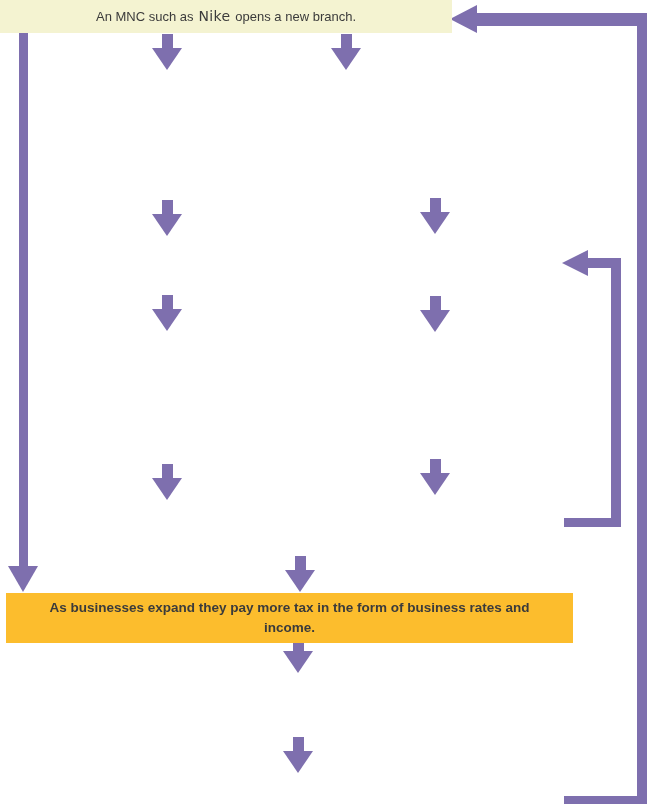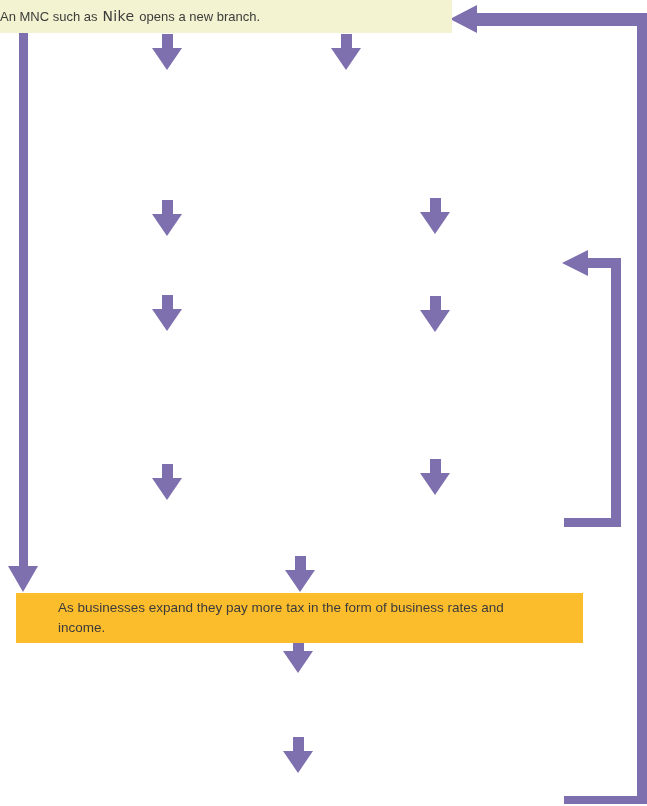--- a/index.html
+++ b/index.html
@@ -11,41 +11,42 @@
   }
   html,body{margin:0;padding:0;background:#fff;}
   .canvas{
     position:relative;
     width:647px;height:806px;
     background:#ffffff;
     overflow:hidden;
     font-family:"Liberation Sans",sans-serif;
     color:var(--text);
   }
-  .box{position:absolute;box-sizing:border-box;z-index:2;text-align:left;}
+  .box{position:absolute;box-sizing:border-box;z-index:2;text-align:center;}
   .mnc-box{
     left:0;top:0;width:452px;height:33px;
     background:var(--mnc-box-bg);
     font-size:13px;line-height:33px;white-space:nowrap;
   }
   .mnc-box .brand{
     font-family:"DejaVu Sans",sans-serif;
     font-size:14px;margin:0 5px;letter-spacing:.3px;
   }
   .loans-box{
     left:39px;top:332px;width:261px;height:134px;
     background:var(--loans-box-bg);
     font-size:14px;line-height:1.4;padding:7px 14px 0 14px;
   }
   .tax-box{
-    left:16px;top:593px;width:567px;height:50px;
+    left:6px;top:593px;width:567px;height:50px;
     background:var(--tax-box-bg);
     font-size:13.5px;line-height:1.5;
     display:flex;align-items:center;justify-content:center;
     padding:0 42px;
+    font-weight:bold;
   }
   
   .down-arrow{position:absolute;width:30px;z-index:1;}
   .down-arrow .stem{width:11px;height:14px;background:var(--arrow-purple);margin:0 auto;}
   .down-arrow .head{width:0;height:0;margin:0 auto;
     border-left:15px solid transparent;border-right:15px solid transparent;
     border-top:22px solid var(--arrow-purple);}
   
   .seg{position:absolute;background:var(--arrow-purple);z-index:1;}
   

